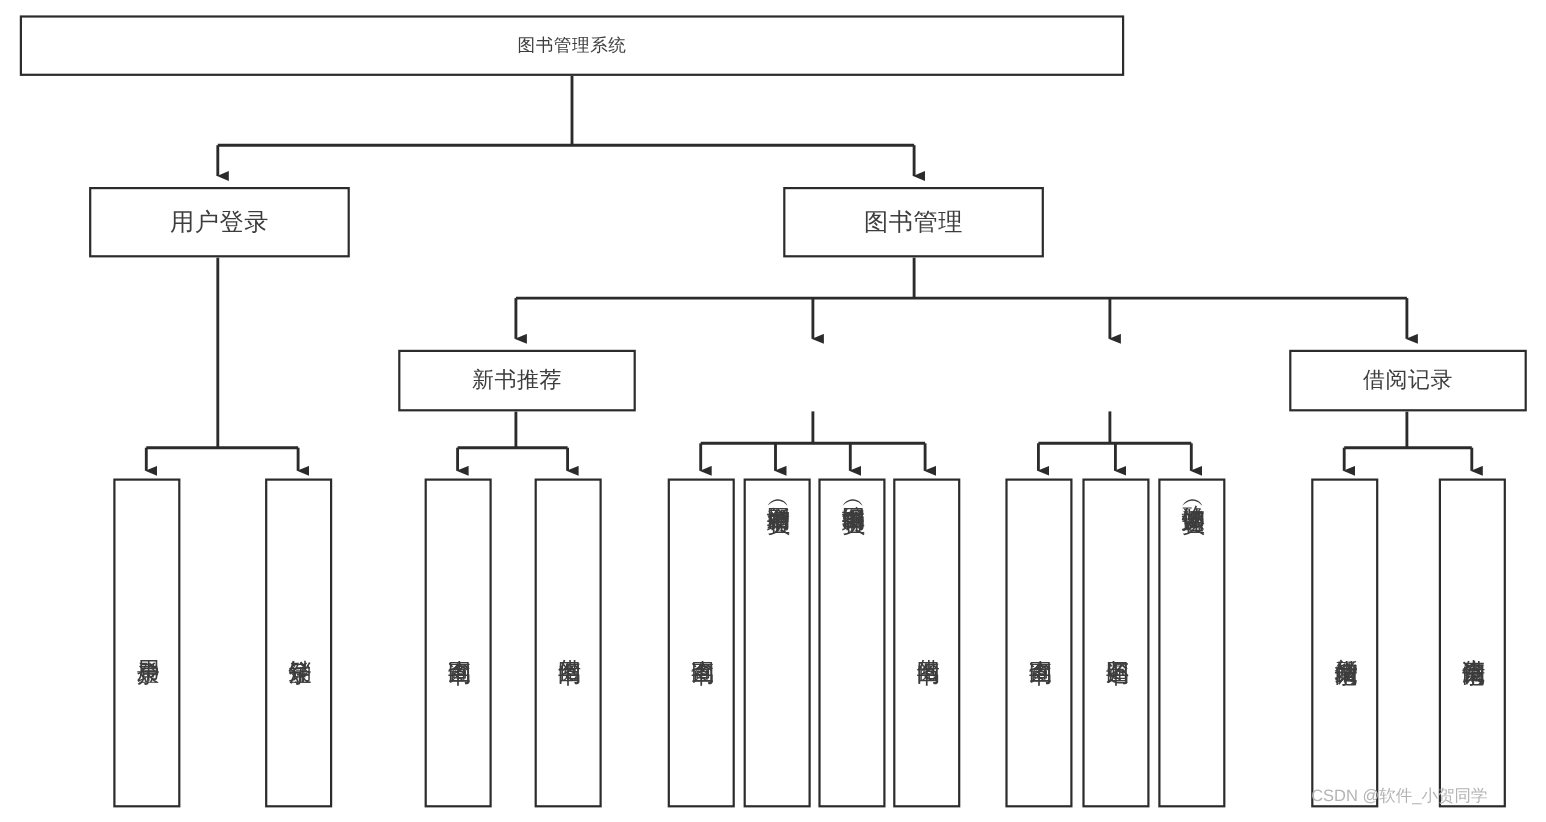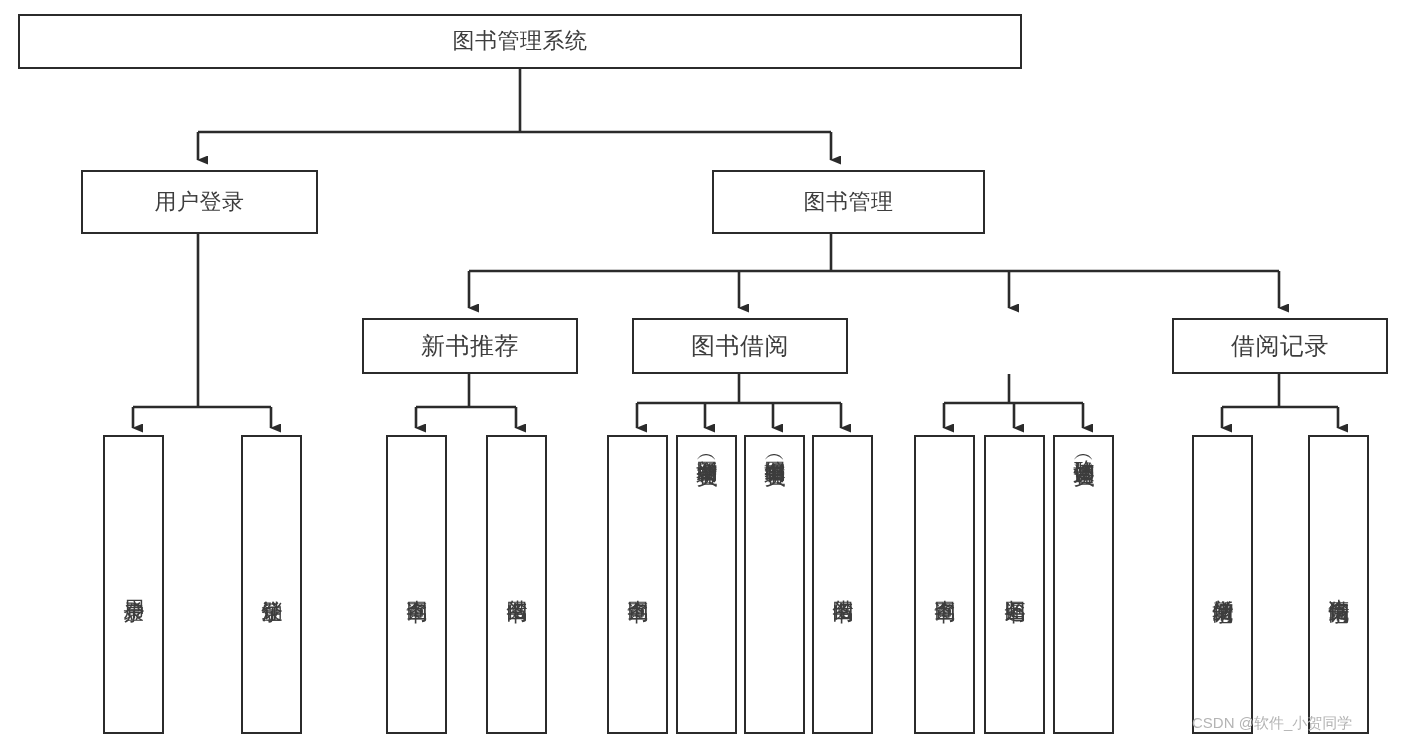--- a/index.html
+++ b/index.html
@@ -54,23 +54,23 @@
   }
   .node.leaf {
     align-items: flex-start;
     justify-content: center;
     padding-top: 6px;
   }
   .node.leaf.centered {
     align-items: center;
     padding-top: 0;
   }
-  .node.root .label { font-size: 22px; }
+  .node.root .label { font-size: 16px; }
   .node.level1 .label { font-size: 22px; }
-  .node.level2 .label { font-size: 24px; }
+  .node.level2 .label { font-size: 20px; }
 
   #watermark {
     position: absolute;
     left: 1192px;
     top: 714px;
     font-size: 15px;
     color: #b4b4b4;
     white-space: nowrap;
     z-index: 5;
     font-family: "Liberation Sans", "DejaVu Sans", sans-serif;
@@ -133,30 +133,27 @@
     </g>
   </svg>
 
   <div class="node root" style="left:18px; top:14px; width:1004px; height:55px;">
     <span class="label">图书管理系统</span>
   </div>
 
   <div class="node level1" style="left:81px; top:170px; width:237px; height:64px;">
     <span class="label">用户登录</span>
   </div>
-  <div class="node level1" style="left:712px; top:170px; width:273px; height:64px;">
+  <div class="node level1" style="left:712px; top:170px; width:237px; height:64px;">
     <span class="label">图书管理</span>
   </div>
 
   <div class="node level2" style="left:362px; top:318px; width:216px; height:56px;">
     <span class="label">新书推荐</span>
   </div>
-  <div class="node level2" style="left:632px; top:318px; width:216px; height:56px;">
-    <span class="label">图书借阅</span>
-  </div>
   <div class="node level2" style="left:1172px; top:318px; width:216px; height:56px;">
     <span class="label">借阅记录</span>
   </div>
 
   <div class="node leaf centered" style="left:103px; top:435px; width:61px; height:299px;">
     <span class="label">用户登录</span>
   </div>
   <div class="node leaf centered" style="left:241px; top:435px; width:61px; height:299px;">
     <span class="label">注销登录</span>
   </div>

